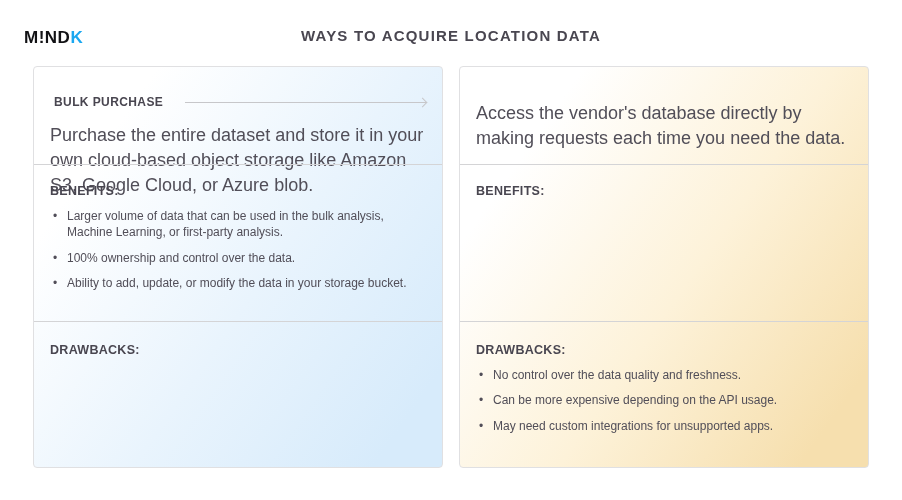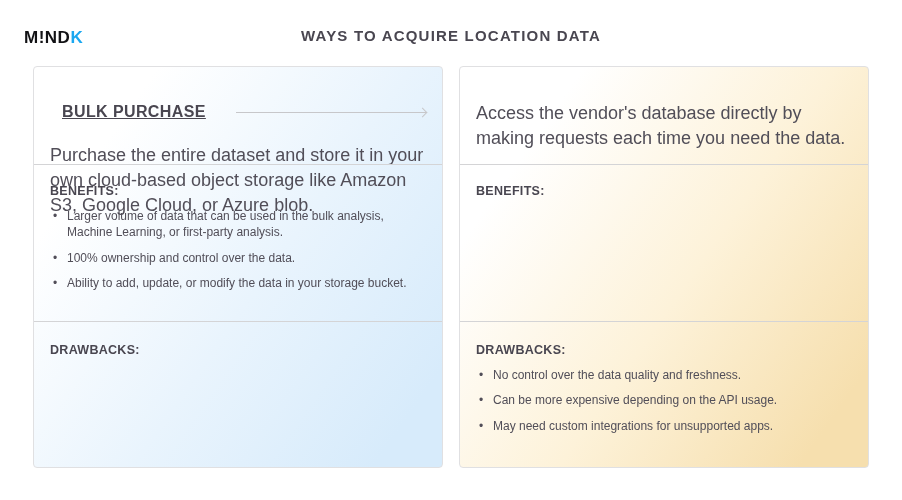--- a/index.html
+++ b/index.html
@@ -35,22 +35,22 @@
     overflow: hidden;
   }
   .card-blue   { background: linear-gradient(125deg, #ffffff 18%, #e9f4fd 55%, #d7ebfb 90%); }
   .card-orange { background: linear-gradient(125deg, #ffffff 18%, #fdf2d9 55%, #f6dfae 90%); }
   .sec { padding: 0 16px; }
   .sec-head { height: 97px; padding-top: 24px; }
   .sec-mid  { height: 157px; padding-top: 19px; border-top: 1px solid #d4d4d6; }
   .sec-bot  { flex: 1; padding-top: 21px; border-top: 1px solid #d4d4d6; }
   .head-row { display: flex; align-items: center; }
   h2 {
-    margin: 12px; font-size: 16px; font-weight: bold;
-    letter-spacing: 0.4px; color: #494650; white-space: nowrap; text-decoration: underline;
+    margin: 4px; font-size: 12px; font-weight: bold;
+    letter-spacing: 0.4px; color: #494650; white-space: nowrap;
   }
   .arrow {
     flex: 1; height: 1px; background: #c7c7ca;
     margin-left: 18px; position: relative;
   }
   .arrow::after {
     content: ''; position: absolute; right: 0; top: -3px;
     width: 6px; height: 6px;
     border-top: 1px solid #c7c7ca; border-right: 1px solid #c7c7ca;
     transform: rotate(45deg);

